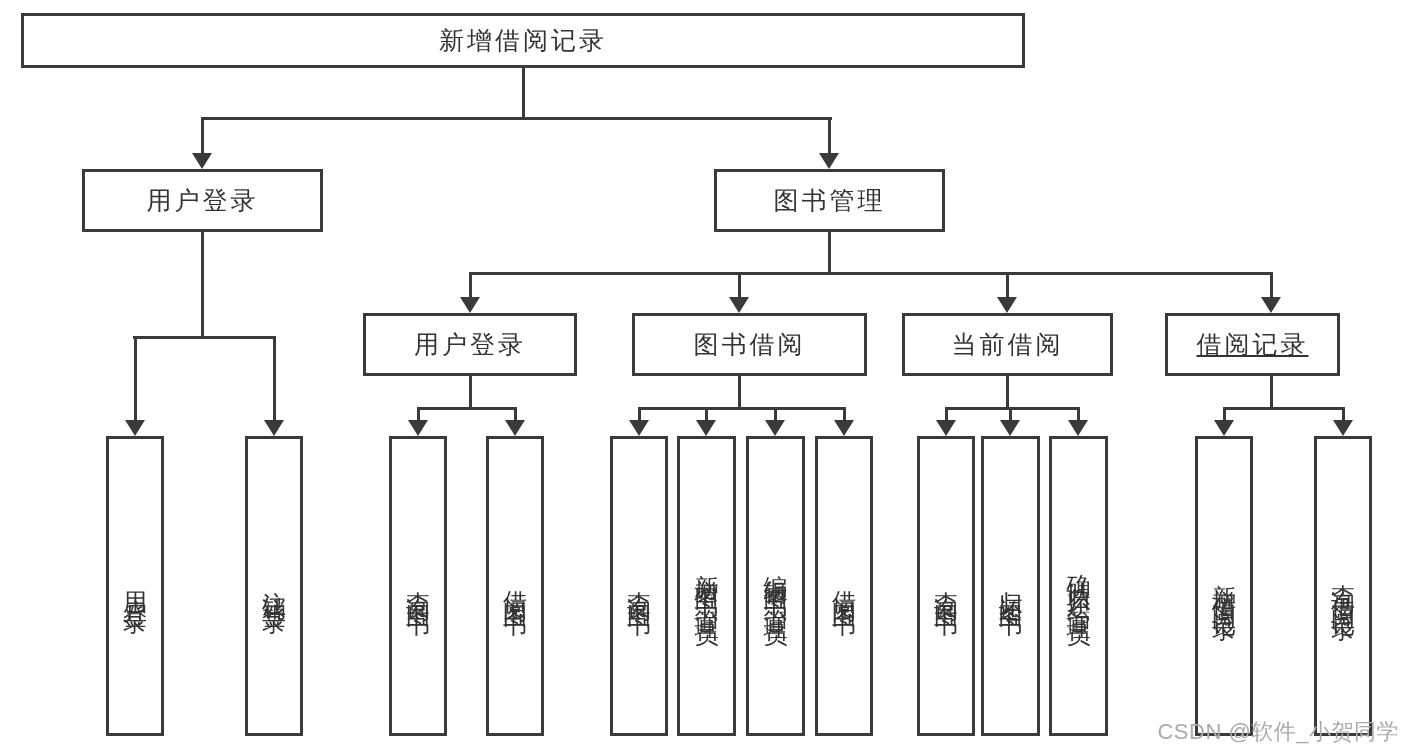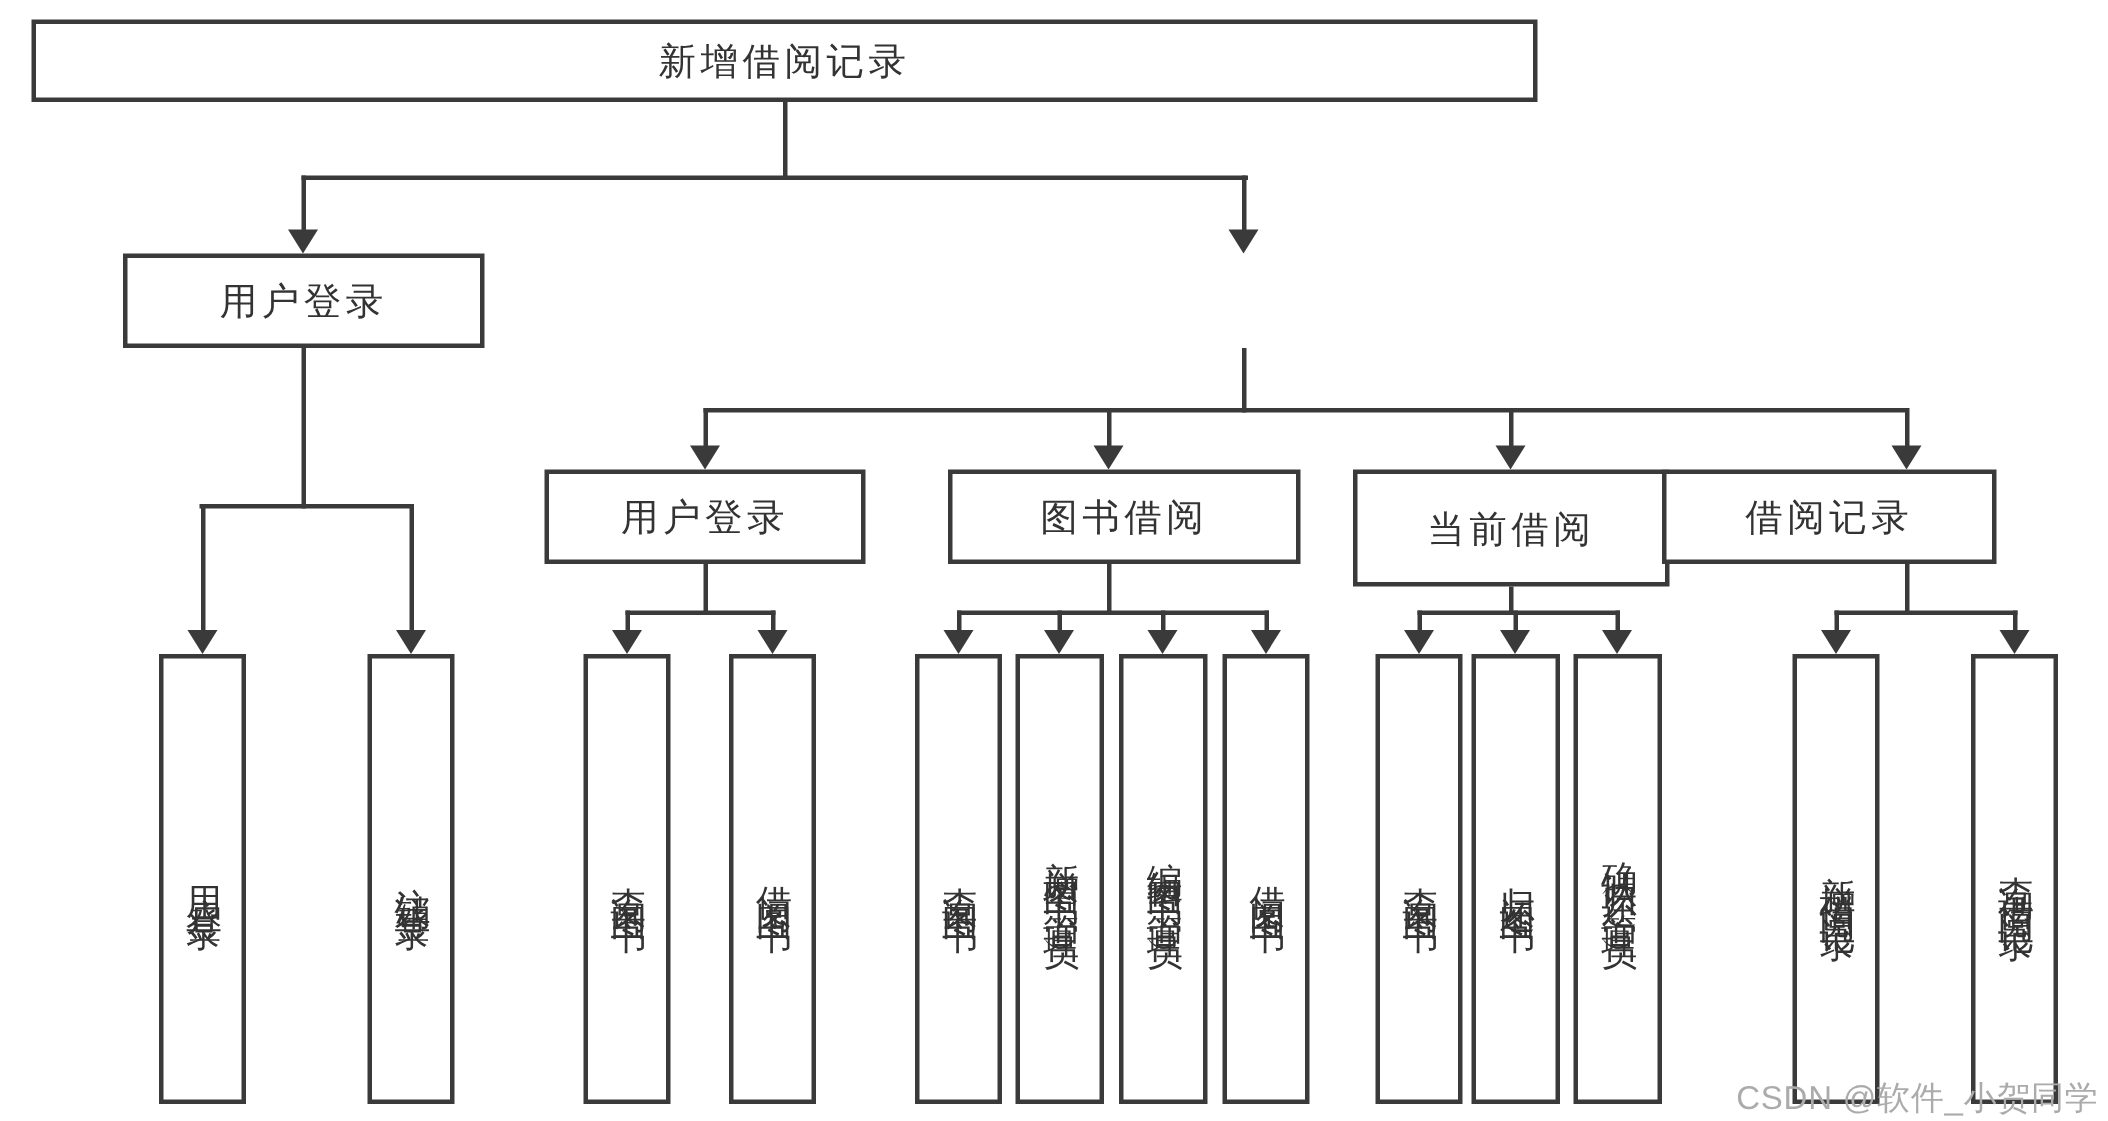--- a/index.html
+++ b/index.html
@@ -130,31 +130,34 @@
   <div class="arrow" style="left:1214px;top:420px;"></div>
   <div class="arrow" style="left:1333px;top:420px;"></div>
 
   <div class="box" style="left:21px;top:13px;width:1004px;height:55px;">
     <span class="node-label">新增借阅记录</span>
   </div>
 
   <div class="box" style="left:82px;top:169px;width:241px;height:63px;">
     <span class="node-label">用户登录</span>
   </div>
+  <div class="box" style="left:714px;top:169px;width:231px;height:63px;">
+    <span class="node-label">图书管理</span>
+  </div>
 
   <div class="box" style="left:363px;top:313px;width:214px;height:63px;">
     <span class="node-label">用户登录</span>
   </div>
   <div class="box" style="left:632px;top:313px;width:235px;height:63px;">
     <span class="node-label">图书借阅</span>
   </div>
-  <div class="box" style="left:902px;top:313px;width:211px;height:78px;">
+  <div class="box" style="left:902px;top:313px;width:211px;height:63px;">
     <span class="node-label">当前借阅</span>
   </div>
-  <div class="box" style="left:1108px;top:313px;width:223px;height:63px;">
+  <div class="box" style="left:1165px;top:313px;width:175px;height:63px;text-decoration:underline;">
     <span class="node-label">借阅记录</span>
   </div>
 
   <div class="box" style="left:106px;top:436px;width:58px;height:300px;">
     <span class="leaf-label">用户登录</span>
   </div>
   <div class="box" style="left:245px;top:436px;width:58px;height:300px;">
     <span class="leaf-label">注销登录</span>
   </div>
 

